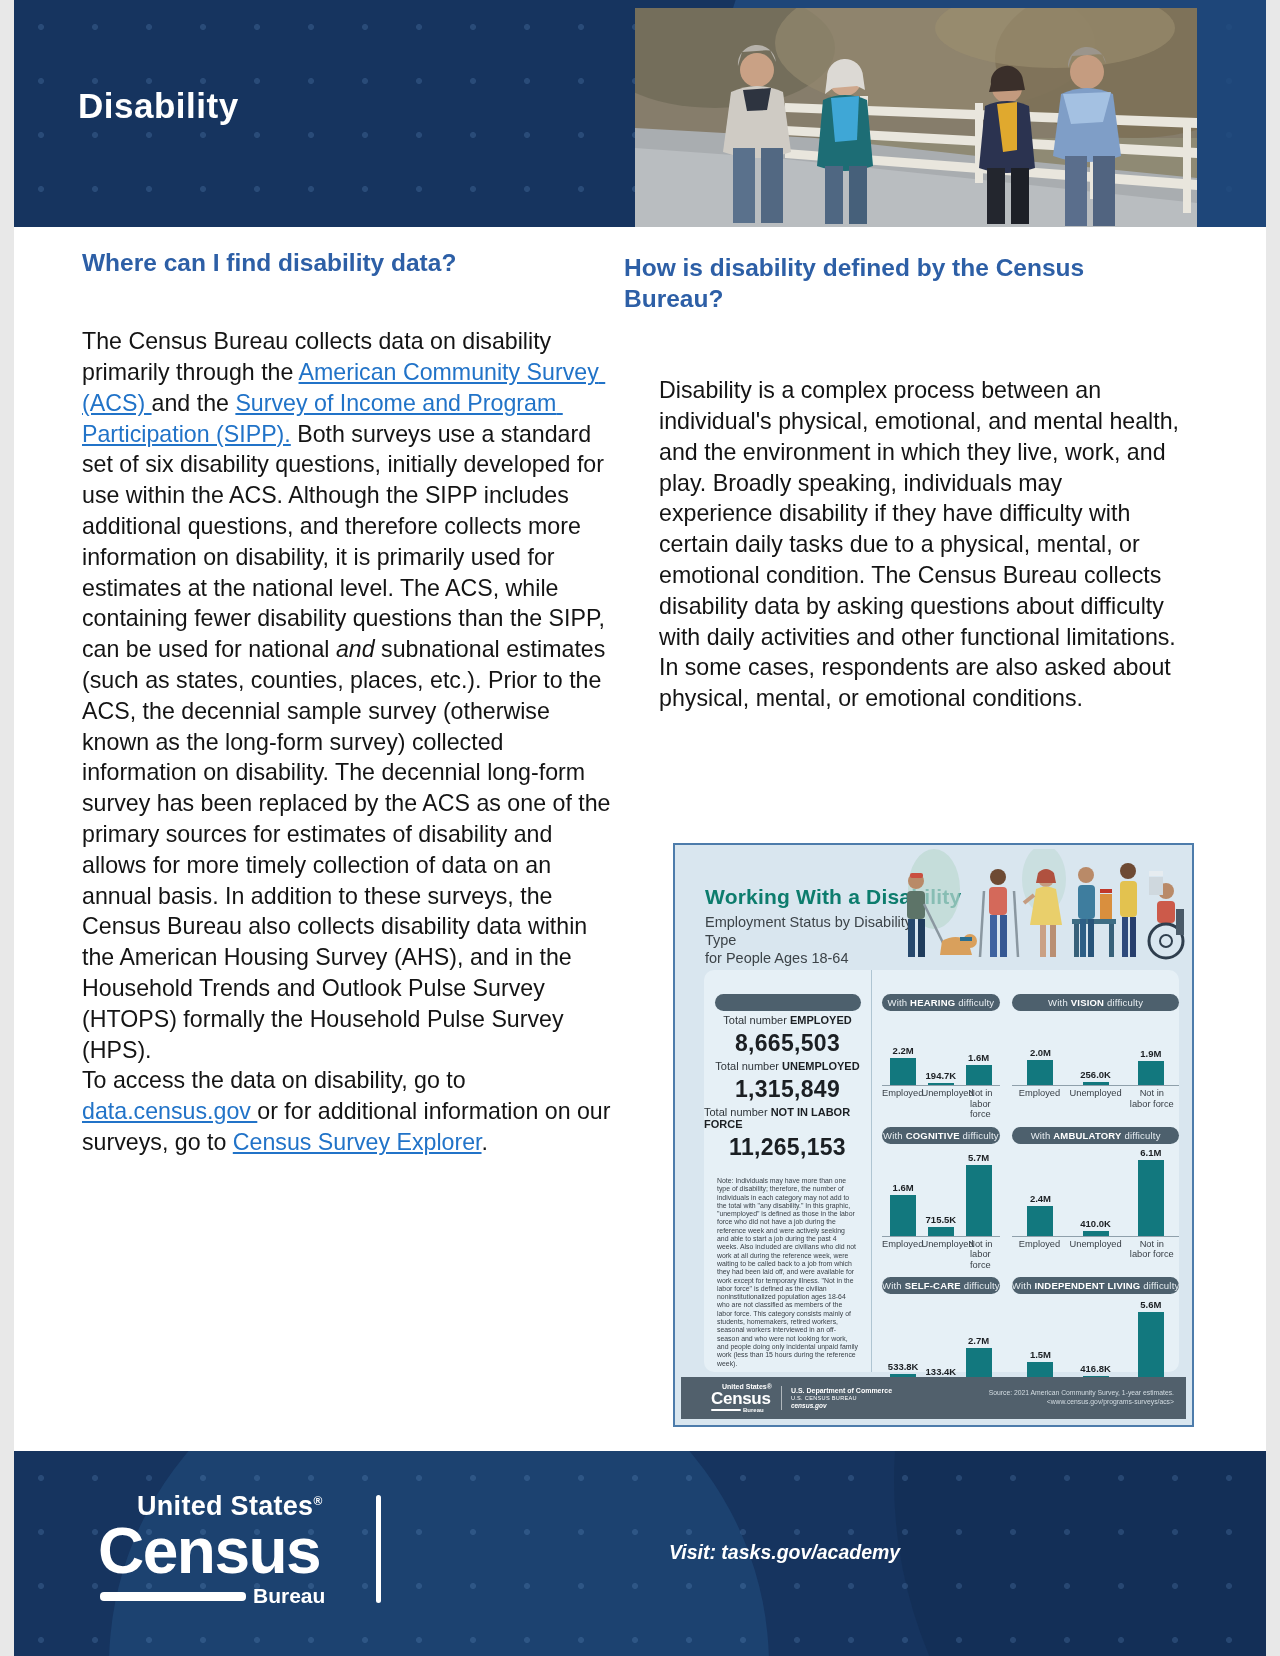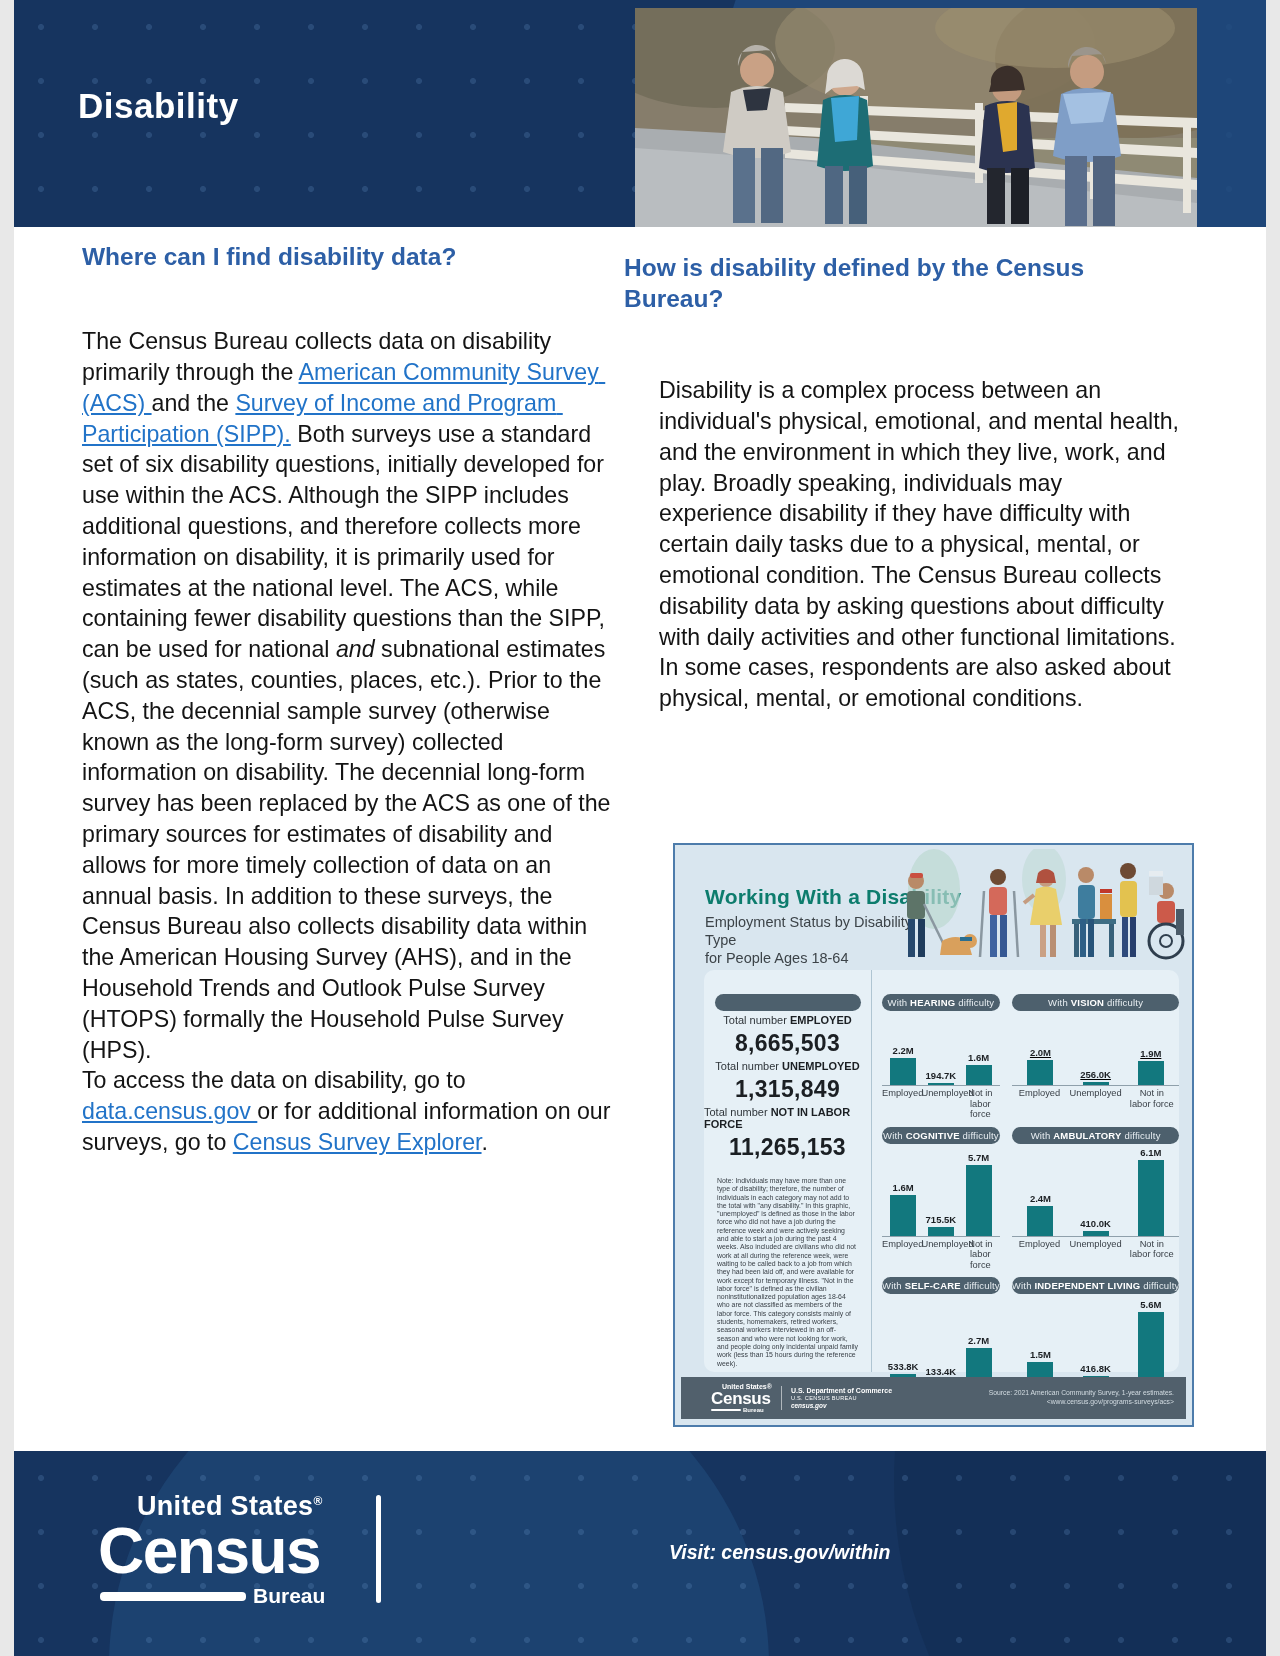--- a/index.html
+++ b/index.html
@@ -14,21 +14,21 @@
      background-size:54px 54px;}
   .header-band{top:0;height:227px;}
   .hdr-circle{position:absolute;left:705px;top:-235px;width:680px;height:680px;border-radius:50%;
      background:#204a7e;opacity:.85;}
   .page-title{position:absolute;left:64px;top:86px;margin:0;color:#fff;font-size:35px;font-weight:700;letter-spacing:.5px;}
   .photo{position:absolute;left:621px;top:8px;width:562px;height:219px;overflow:hidden;}
   .photo svg{display:block;width:100%;height:100%;}
 
   
   h2.qhead{position:absolute;margin:0;color:#2d5fa6;font-size:24.5px;font-weight:700;line-height:31px;}
-  .left-head{left:68px;top:241px;width:520px;}
+  .left-head{left:68px;top:247px;width:520px;}
   .right-head{left:610px;top:252px;width:520px;}
   .body-para{position:absolute;color:#141414;font-size:23.2px;line-height:30.8px;white-space:pre-wrap;}
   .left-para{left:68px;top:303px;width:530px;}
   .right-para{left:645px;top:352px;width:522px;}
   a.lnk{color:#2173c8;text-decoration:underline;cursor:pointer;}
 
   
   .infographic{position:absolute;left:659px;top:843px;width:521px;height:584px;margin:0;
       background:#d9e6ef;border:2px solid #4d7cab;}
   .ig-title{position:absolute;left:30px;top:40px;color:#0d7c6d;font-size:21px;font-weight:800;letter-spacing:.2px;}
@@ -253,21 +253,21 @@
             </div>
             <div class="xlabels">
               <span>Employed</span>
               <span>Unemployed</span>
               <span>Not in
 labor force</span>
             </div>
           </div>
           <div class="mini-chart">
             <div class="pill"><span>With </span><b>VISION</b><span> difficulty</span></div>
-            <div class="plot" style="height: 70px; text-decoration: underline;">
+            <div class="plot" style="height: 70px;">
               <div class="bar-col">
                 <span class="bar-val">2.0M</span>
                 <div class="bar" style="height: 25px; background: rgb(18, 120, 126);"></div>
               </div>
               <div class="bar-col">
                 <span class="bar-val">256.0K</span>
                 <div class="bar" style="height: 3px; background: rgb(18, 120, 126);"></div>
               </div>
               <div class="bar-col">
                 <span class="bar-val">1.9M</span>
@@ -403,16 +403,16 @@
     <div class="dots"></div>
     <div class="census-logo">
       <div class="cl-top"><span>United States</span><sup>®</sup></div>
       <div class="cl-main">Census</div>
       <div class="cl-bar">
           <div class="bar-line"></div>
         <span>Bureau</span>
         </div>
     </div>
     <div class="ftr-divider"></div>
-    <div class="visit">Visit: census.gov/within</div>
+    <div class="visit">Visit: tasks.gov/academy</div>
   </footer>
 
 </div>
 
 </body></html>

